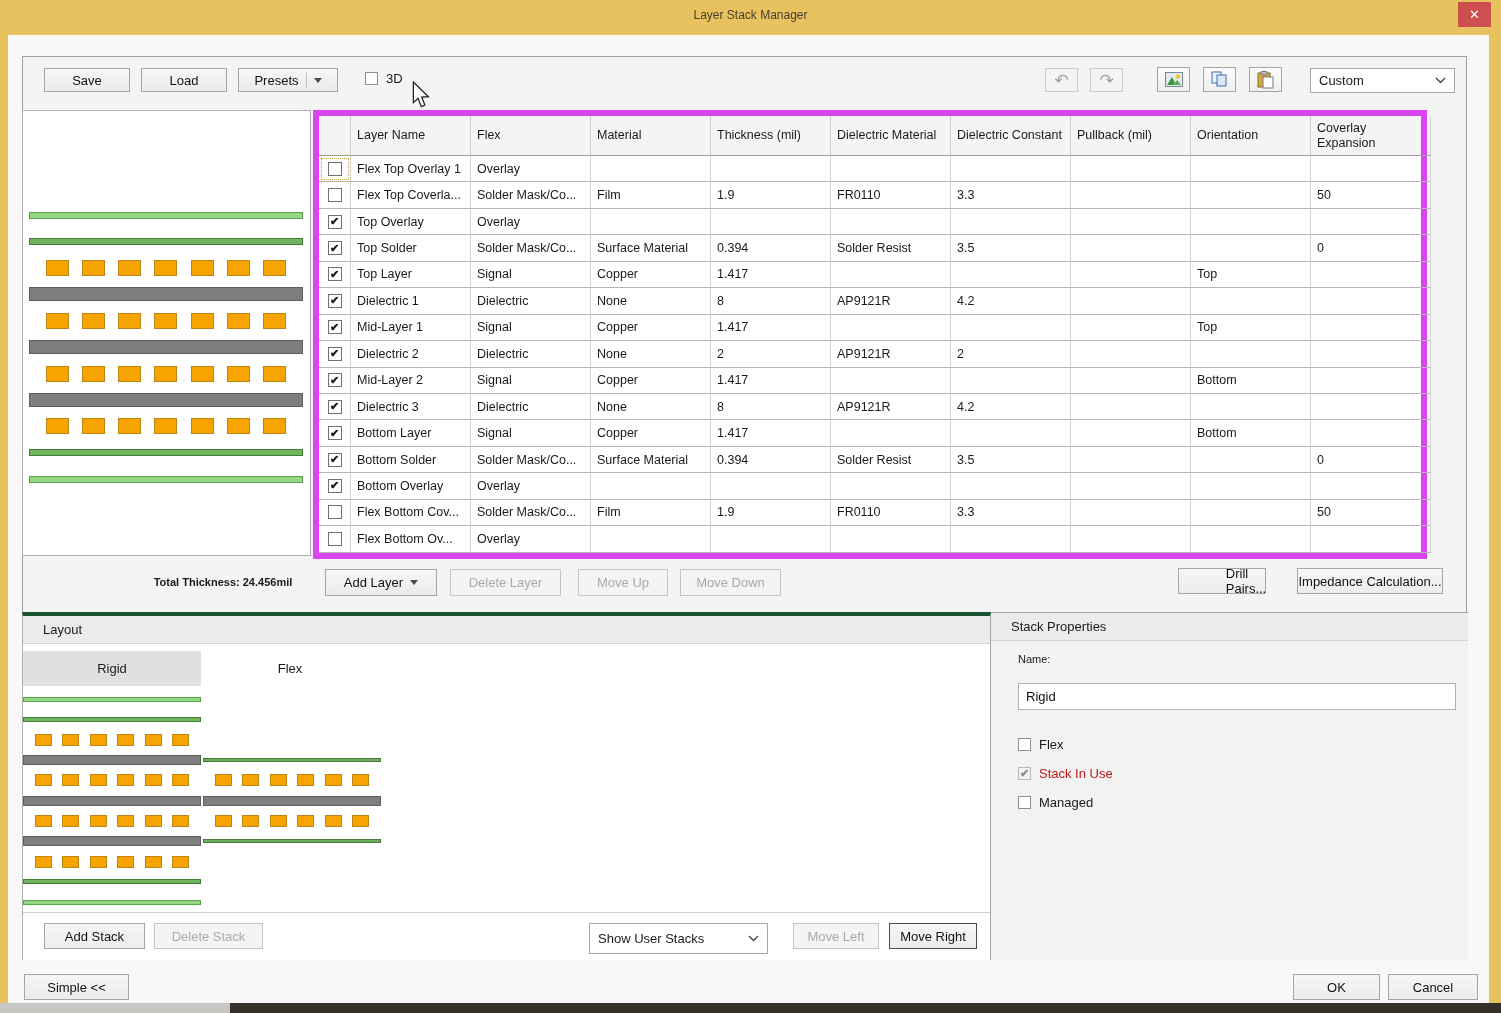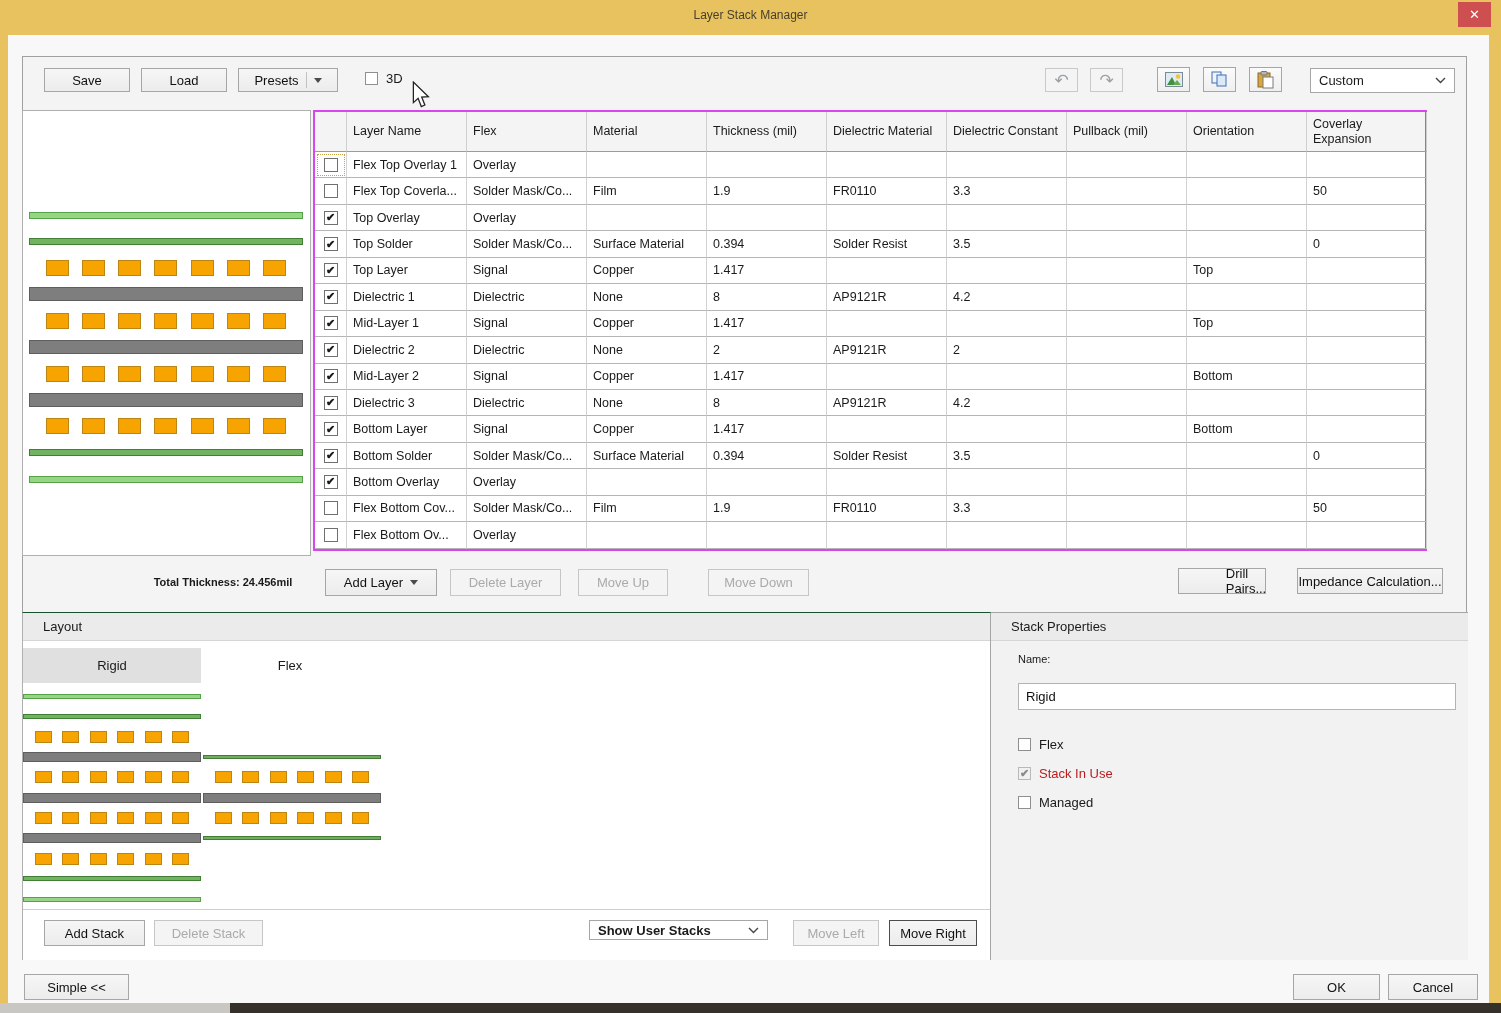--- a/index.html
+++ b/index.html
@@ -41,21 +41,21 @@
   .iconbtn.flat { border-color:#c9c9c9; background:#f4f4f4; }
   .glyph-gray { color:#9aa0a6; font-size:17px; line-height:1; }
 
   .cbx-box { width:13px; height:13px; border:1px solid #8f8f8f; background:#fff; display:inline-flex;
     align-items:center; justify-content:center; font-size:11px; font-weight:bold; color:#222; }
   .cbx-box.dis { border-color:#b9b9b9; background:#f1f1f1; color:#8b8b8b; }
   .cb-row { position:absolute; display:flex; align-items:center; gap:8px; }
   .cb-row .lbl.dim { color:#b91c1c; }
 
   
-  .lsm-table { position:absolute; left:290px; top:53px; width:1114px; border:2px solid #d946ef; background:#fff; }
+  .lsm-table { position:absolute; left:290px; top:53px; width:1114px; border:6px solid #d946ef; background:#fff; }
   .th-row, .tr { display:grid; grid-template-columns:32px repeat(9,120px); }
   .th-row { height:40px; background:#f4f4f4; }
   .th { border-right:1px solid #cfcfcf; border-bottom:1px solid #9c9c9c; display:flex; align-items:center;
     padding:2px 6px; font-size:12.5px; line-height:1.15; }
   .tr { height:26.45px; background:#fff; }
   .td { border-right:1px solid #d2d2d2; border-bottom:1px solid #b5b5b5; display:flex; align-items:center;
     padding:0 6px; font-size:12.5px; white-space:nowrap; overflow:hidden; }
   .td.cbcell { justify-content:center; padding:0; }
   .td.cbcell .tbx { width:14px; height:14px; border:1px solid #707070; background:#fff; display:flex;
     align-items:center; justify-content:center; font-size:11px; font-weight:bold; color:#1a1a1a; }
@@ -75,21 +75,21 @@
   .small .drow { height:20.3px; }
   .small .sq { width:17px; height:12px; }
   .small .cprow { padding:0 12px; }
   .small .bar.gl, .small .bar.gd { height:5px; }
   .small .bar.gy { height:10px; }
   .half { width:178px; display:flex; align-items:center; }
   .half.r { margin-left:2px; }
 
   
   .layout-panel { left:-1px; top:555px; width:969px; height:348px; background:#fff;
-    border-top:1px solid #14532d; border-right:1px solid #a5a5a5; border-left:1px solid #b0b0b0;}
+    border-top:4px solid #14532d; border-right:1px solid #a5a5a5; border-left:1px solid #b0b0b0;}
   .panel-hd { position:absolute; left:0; right:0; top:0; height:28px; background:#ebebeb;
     border-bottom:1px solid #d5d5d5; display:flex; align-items:center; padding-left:20px; font-size:13px; }
   .tab { position:absolute; top:35px; height:35px; display:flex; align-items:center; justify-content:center; }
   .tab.sel { background:#e0e0e0; }
   .lay-sep { position:absolute; left:0; right:0; top:296px; height:1px; background:#cfcfcf; }
   .props-panel { left:968px; top:555px; width:477px; height:348px; background:#f2f2f2; border-top:1px solid #a5a5a5; }
   .props-panel .field-label { position:absolute; left:27px; top:40px; font-size:11px; }
   .name-input { position:absolute; left:27px; top:70px; width:438px; height:27px; background:#fff;
     border:1px solid #b3b3b3; padding:0 7px; font-family:"Liberation Sans",sans-serif; font-size:13px; color:#111; }
 
@@ -465,21 +465,21 @@
   <div class="btn" style="left:302px;top:512px;width:112px;height:27px;">
     <span>Add Layer</span>
     <span class="dd-arrow"></span>
   </div>
   <div class="btn disabled" style="left:427px;top:512px;width:111px;height:27px;">
     <span>Delete Layer</span>
   </div>
   <div class="btn disabled" style="left:555px;top:512px;width:90px;height:27px;">
     <span>Move Up</span>
   </div>
-  <div class="btn disabled" style="left:657px;top:512px;width:101px;height:27px;margin-left:28px;">
+  <div class="btn disabled" style="left:657px;top:512px;width:101px;height:27px;">
     <span>Move Down</span>
   </div>
   <div class="btn" style="left:1155px;top:511px;width:88px;height:26px;padding-left:48px;">
     <span>Drill Pairs...</span>
   </div>
   <div class="btn" style="left:1274px;top:511px;width:146px;height:26px;">
     <span>Impedance Calculation...</span>
   </div>
 
   <div class="abs layout-panel">
@@ -612,21 +612,21 @@
           <div class="half r"></div>
         </div>
       </div>
     <div class="lay-sep"></div>
     <div class="btn" style="left:21px;top:307px;width:101px;height:26px;">
       <span>Add Stack</span>
     </div>
     <div class="btn disabled" style="left:131px;top:307px;width:109px;height:26px;">
       <span>Delete Stack</span>
     </div>
-    <div class="combo" style="left:566px;top:307px;width:179px;height:20px;font-weight:bold;">
+    <div class="combo" style="left:566px;top:307px;width:179px;height:31px;">
       <span>Show User Stacks</span>
       <svg class="chev" width="11" height="7" viewBox="0 0 11 7">
         <polyline points="1,1 5.5,5.5 10,1" fill="none" stroke="#444" stroke-width="1.4"></polyline>
       </svg>
     </div>
     <div class="btn disabled" style="left:770px;top:307px;width:86px;height:26px;">
       <span>Move Left</span>
     </div>
     <div class="btn strong" style="left:866px;top:307px;width:88px;height:26px;">
       <span>Move Right</span>

